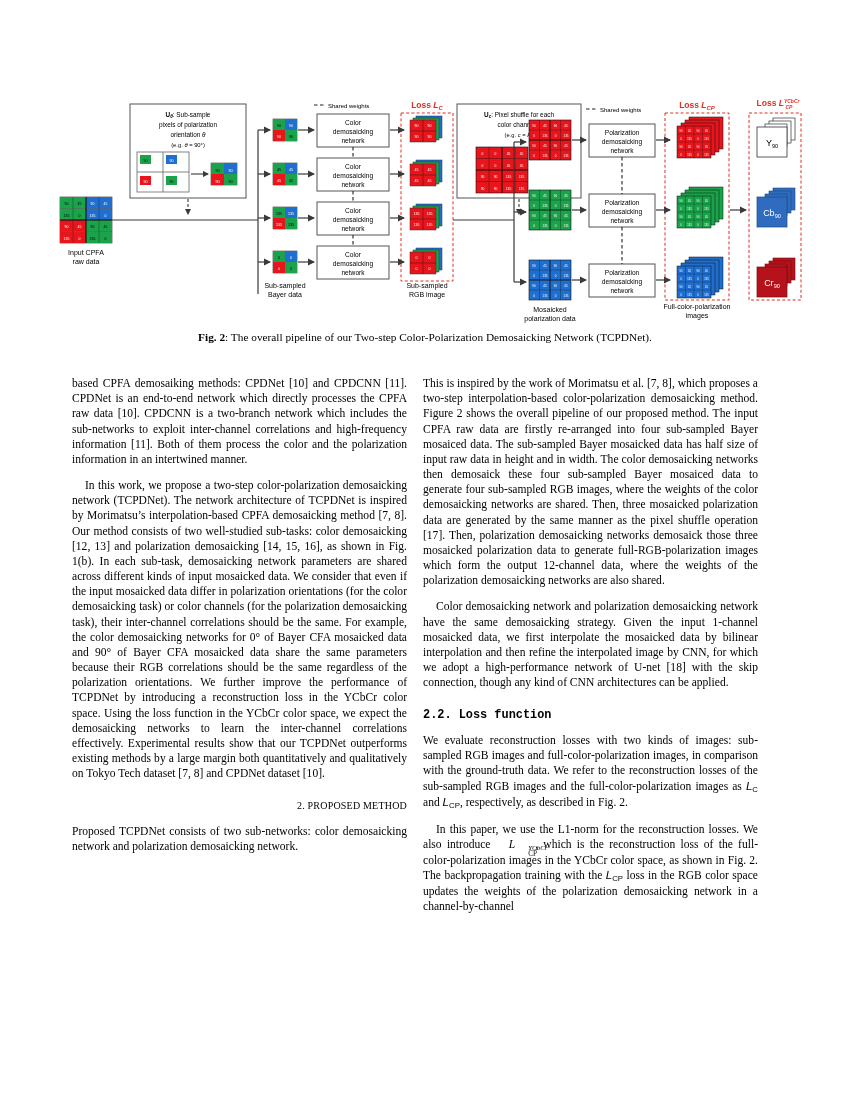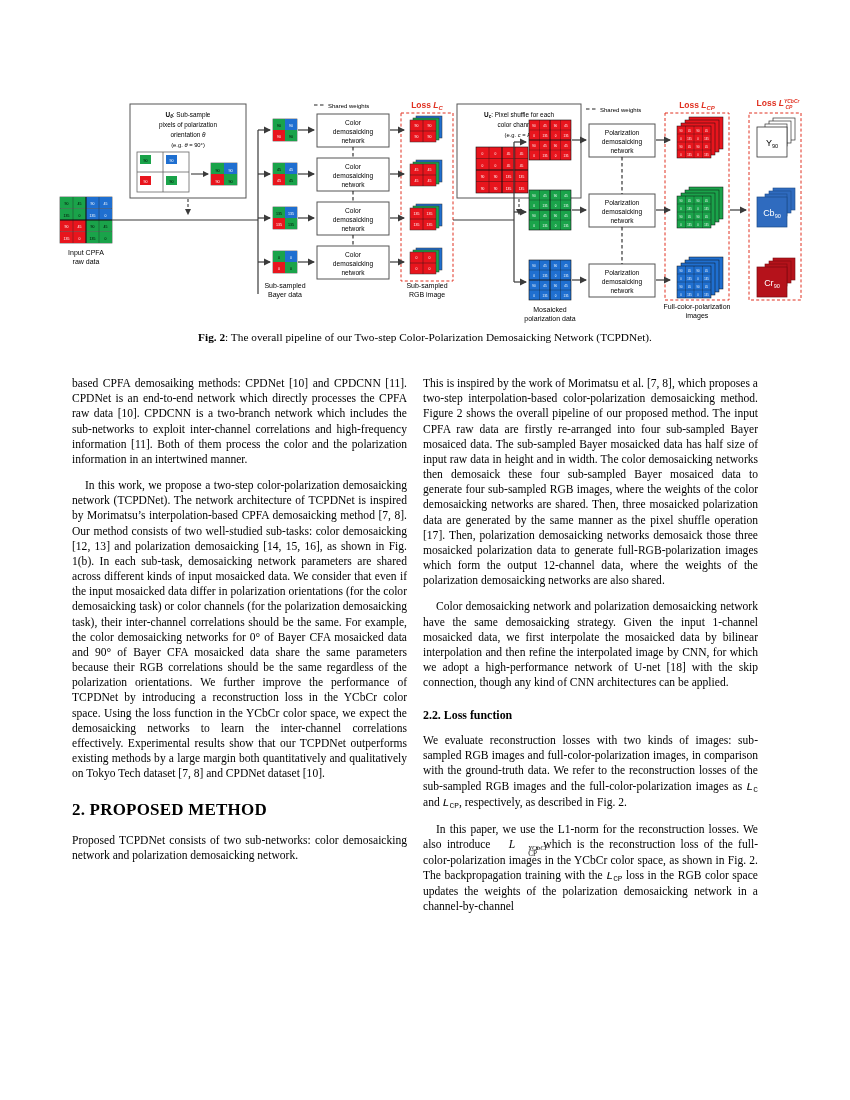--- a/index.html
+++ b/index.html
@@ -48,36 +48,37 @@
     line-height:1.315;
     text-align:justify;
     text-justify:inter-word;
     hyphens:none;
   }
   .col p{margin:0;text-indent:0;}
   .col p.indent{text-indent:13px;}
   .col p + p{margin-top:11px;}
 
   h2.sec{
-    font-size:17px;
-    font-weight:bold;
-    text-align:left;
+    font-size:10px;
+    font-weight:normal;
+    text-align:right;
     margin:18px 0 11px 0;
     letter-spacing:.2px;
   }
   h3.subsec{
     font-size:11.9px;
     font-weight:bold;
     text-align:left;
     margin:4px 0 9px 0;
+    font-family:Liberation Mono, monospace;
   }
   .gap-md{height:14px;}
 
   
-  .mi{font-family:Liberation Mono, monospace;font-style:italic;}
+  .mi{font-family:Liberation Sans, sans-serif;font-style:italic;}
   sub.sm{font-size:.68em;font-style:normal;vertical-align:-0.25em;}
   .supsub{display:inline-block;position:relative;font-style:italic;}
   .supsub .stack{
     display:inline-block;
     position:relative;
     width:0;height:0;
     vertical-align:baseline;
   }
   .supsub .sup{
     position:absolute;left:0;top:-0.78em;font-size:.6em;font-style:italic;white-space:nowrap;

